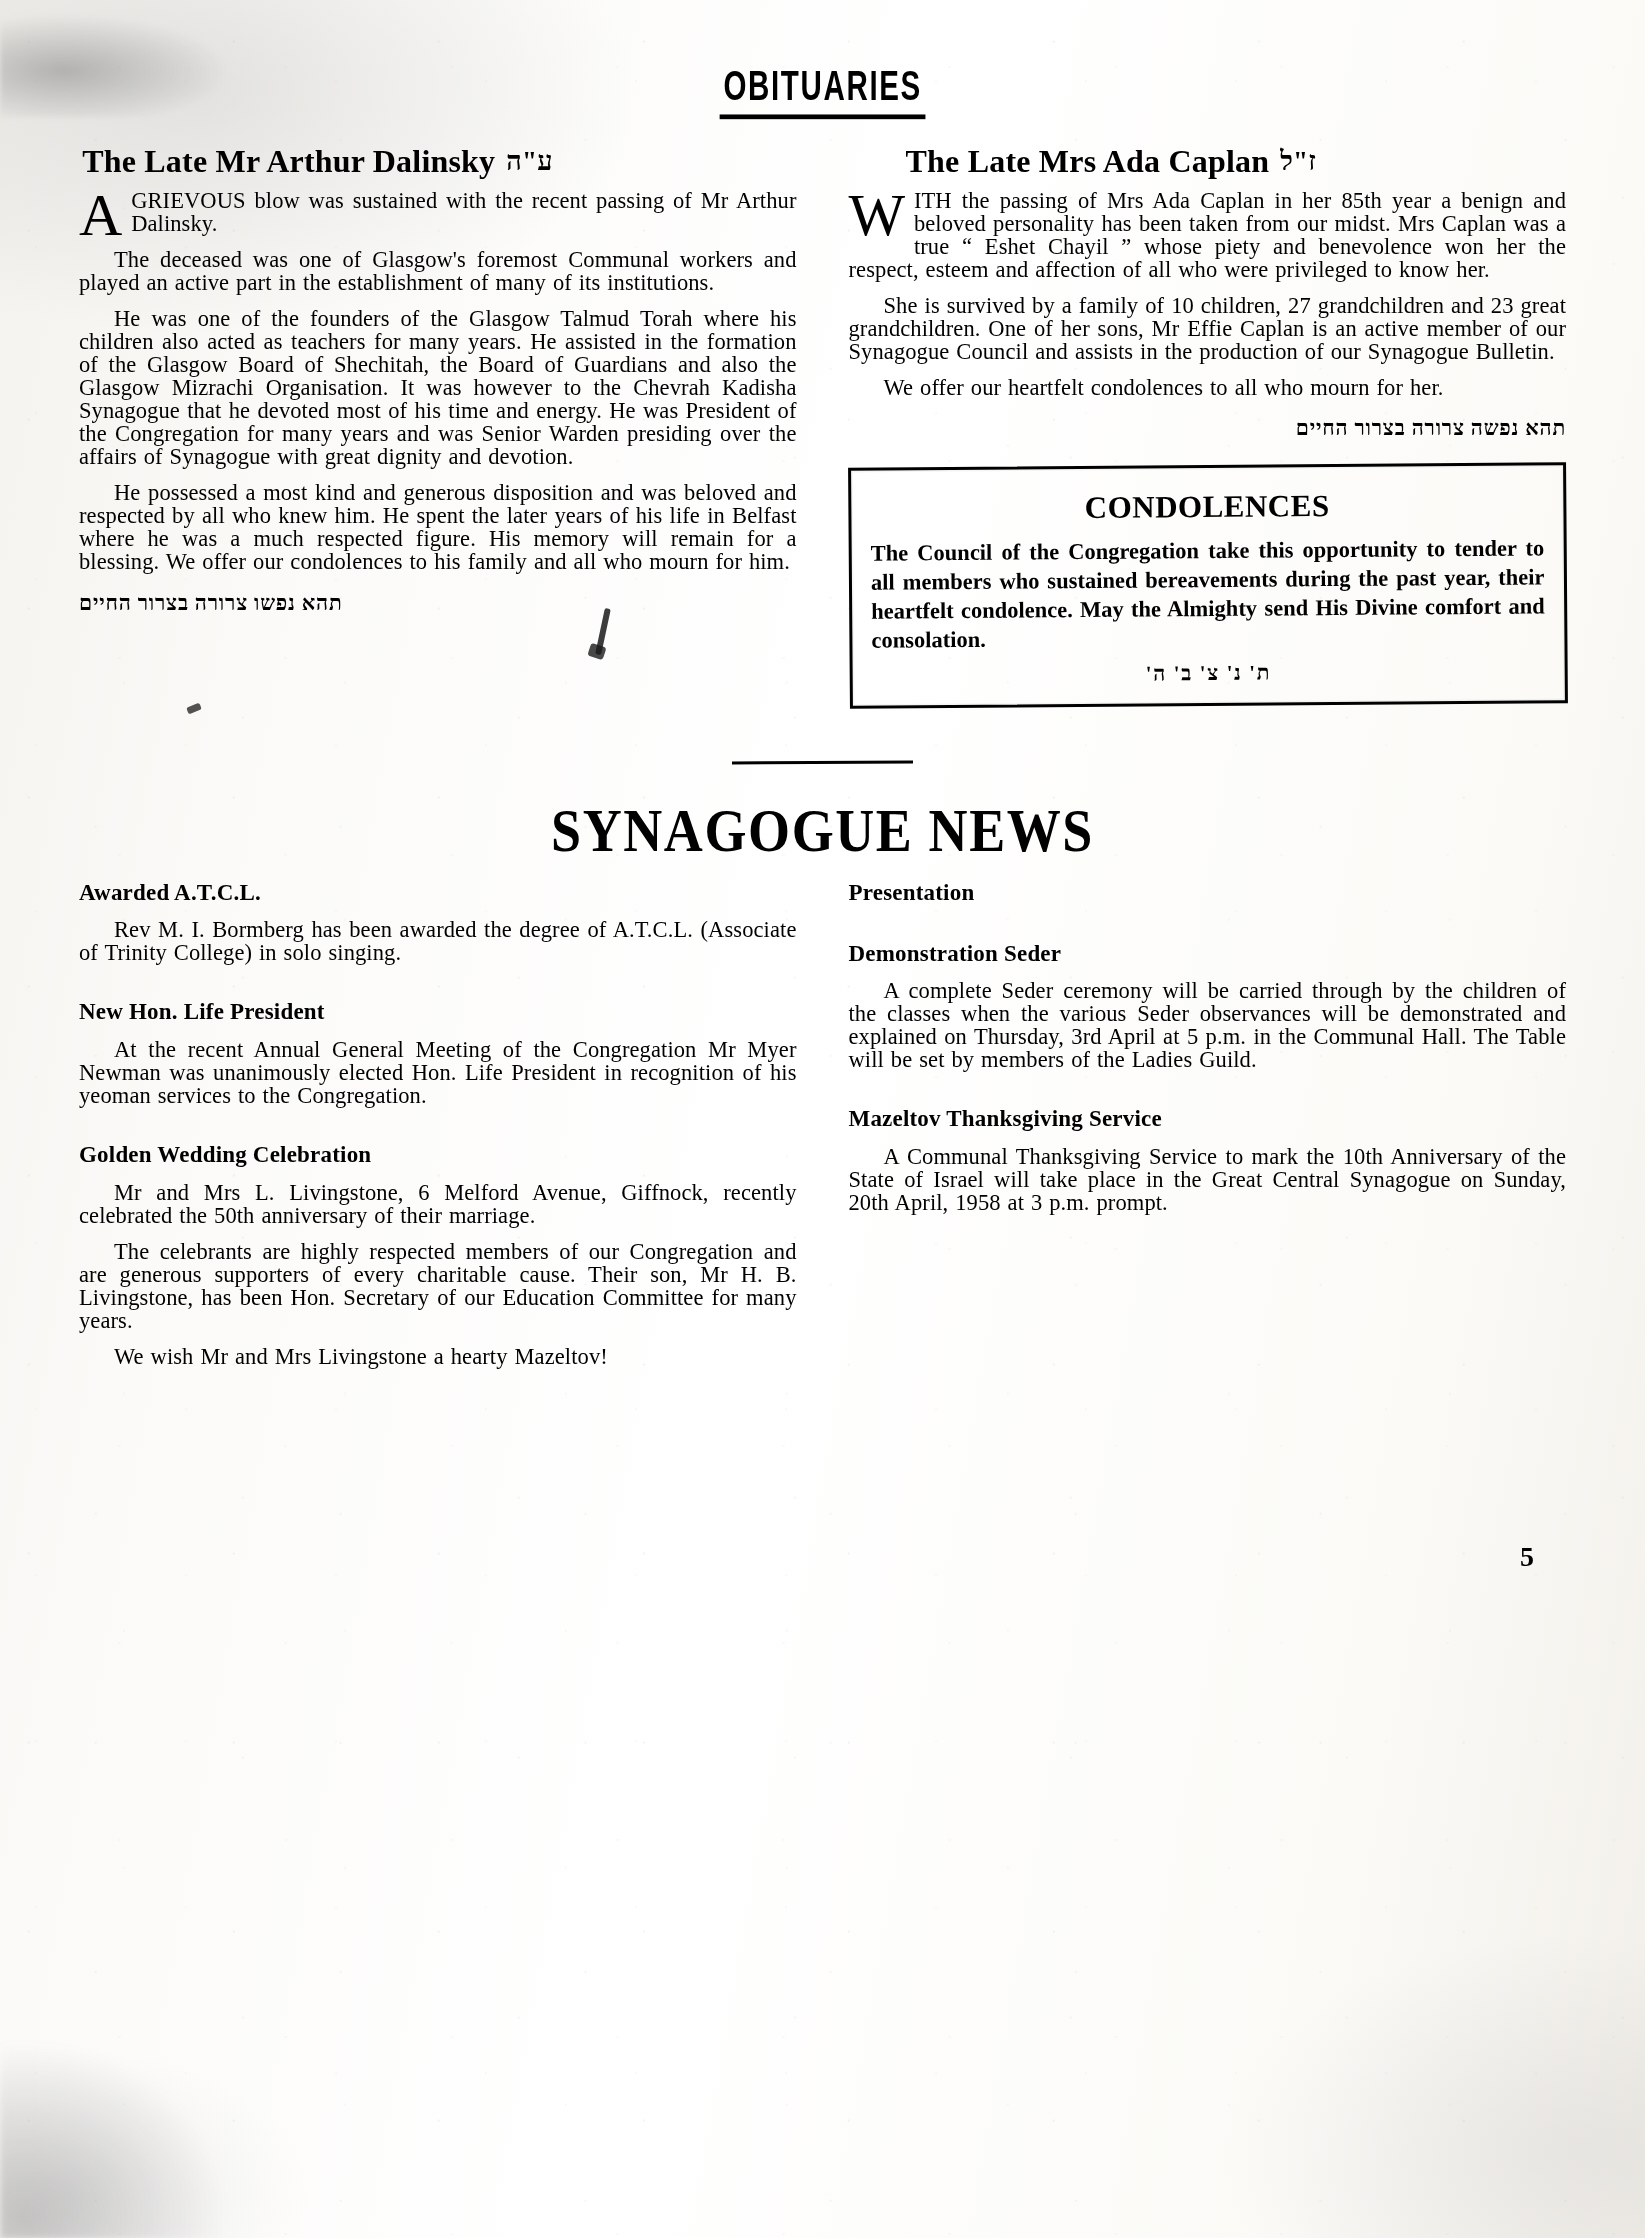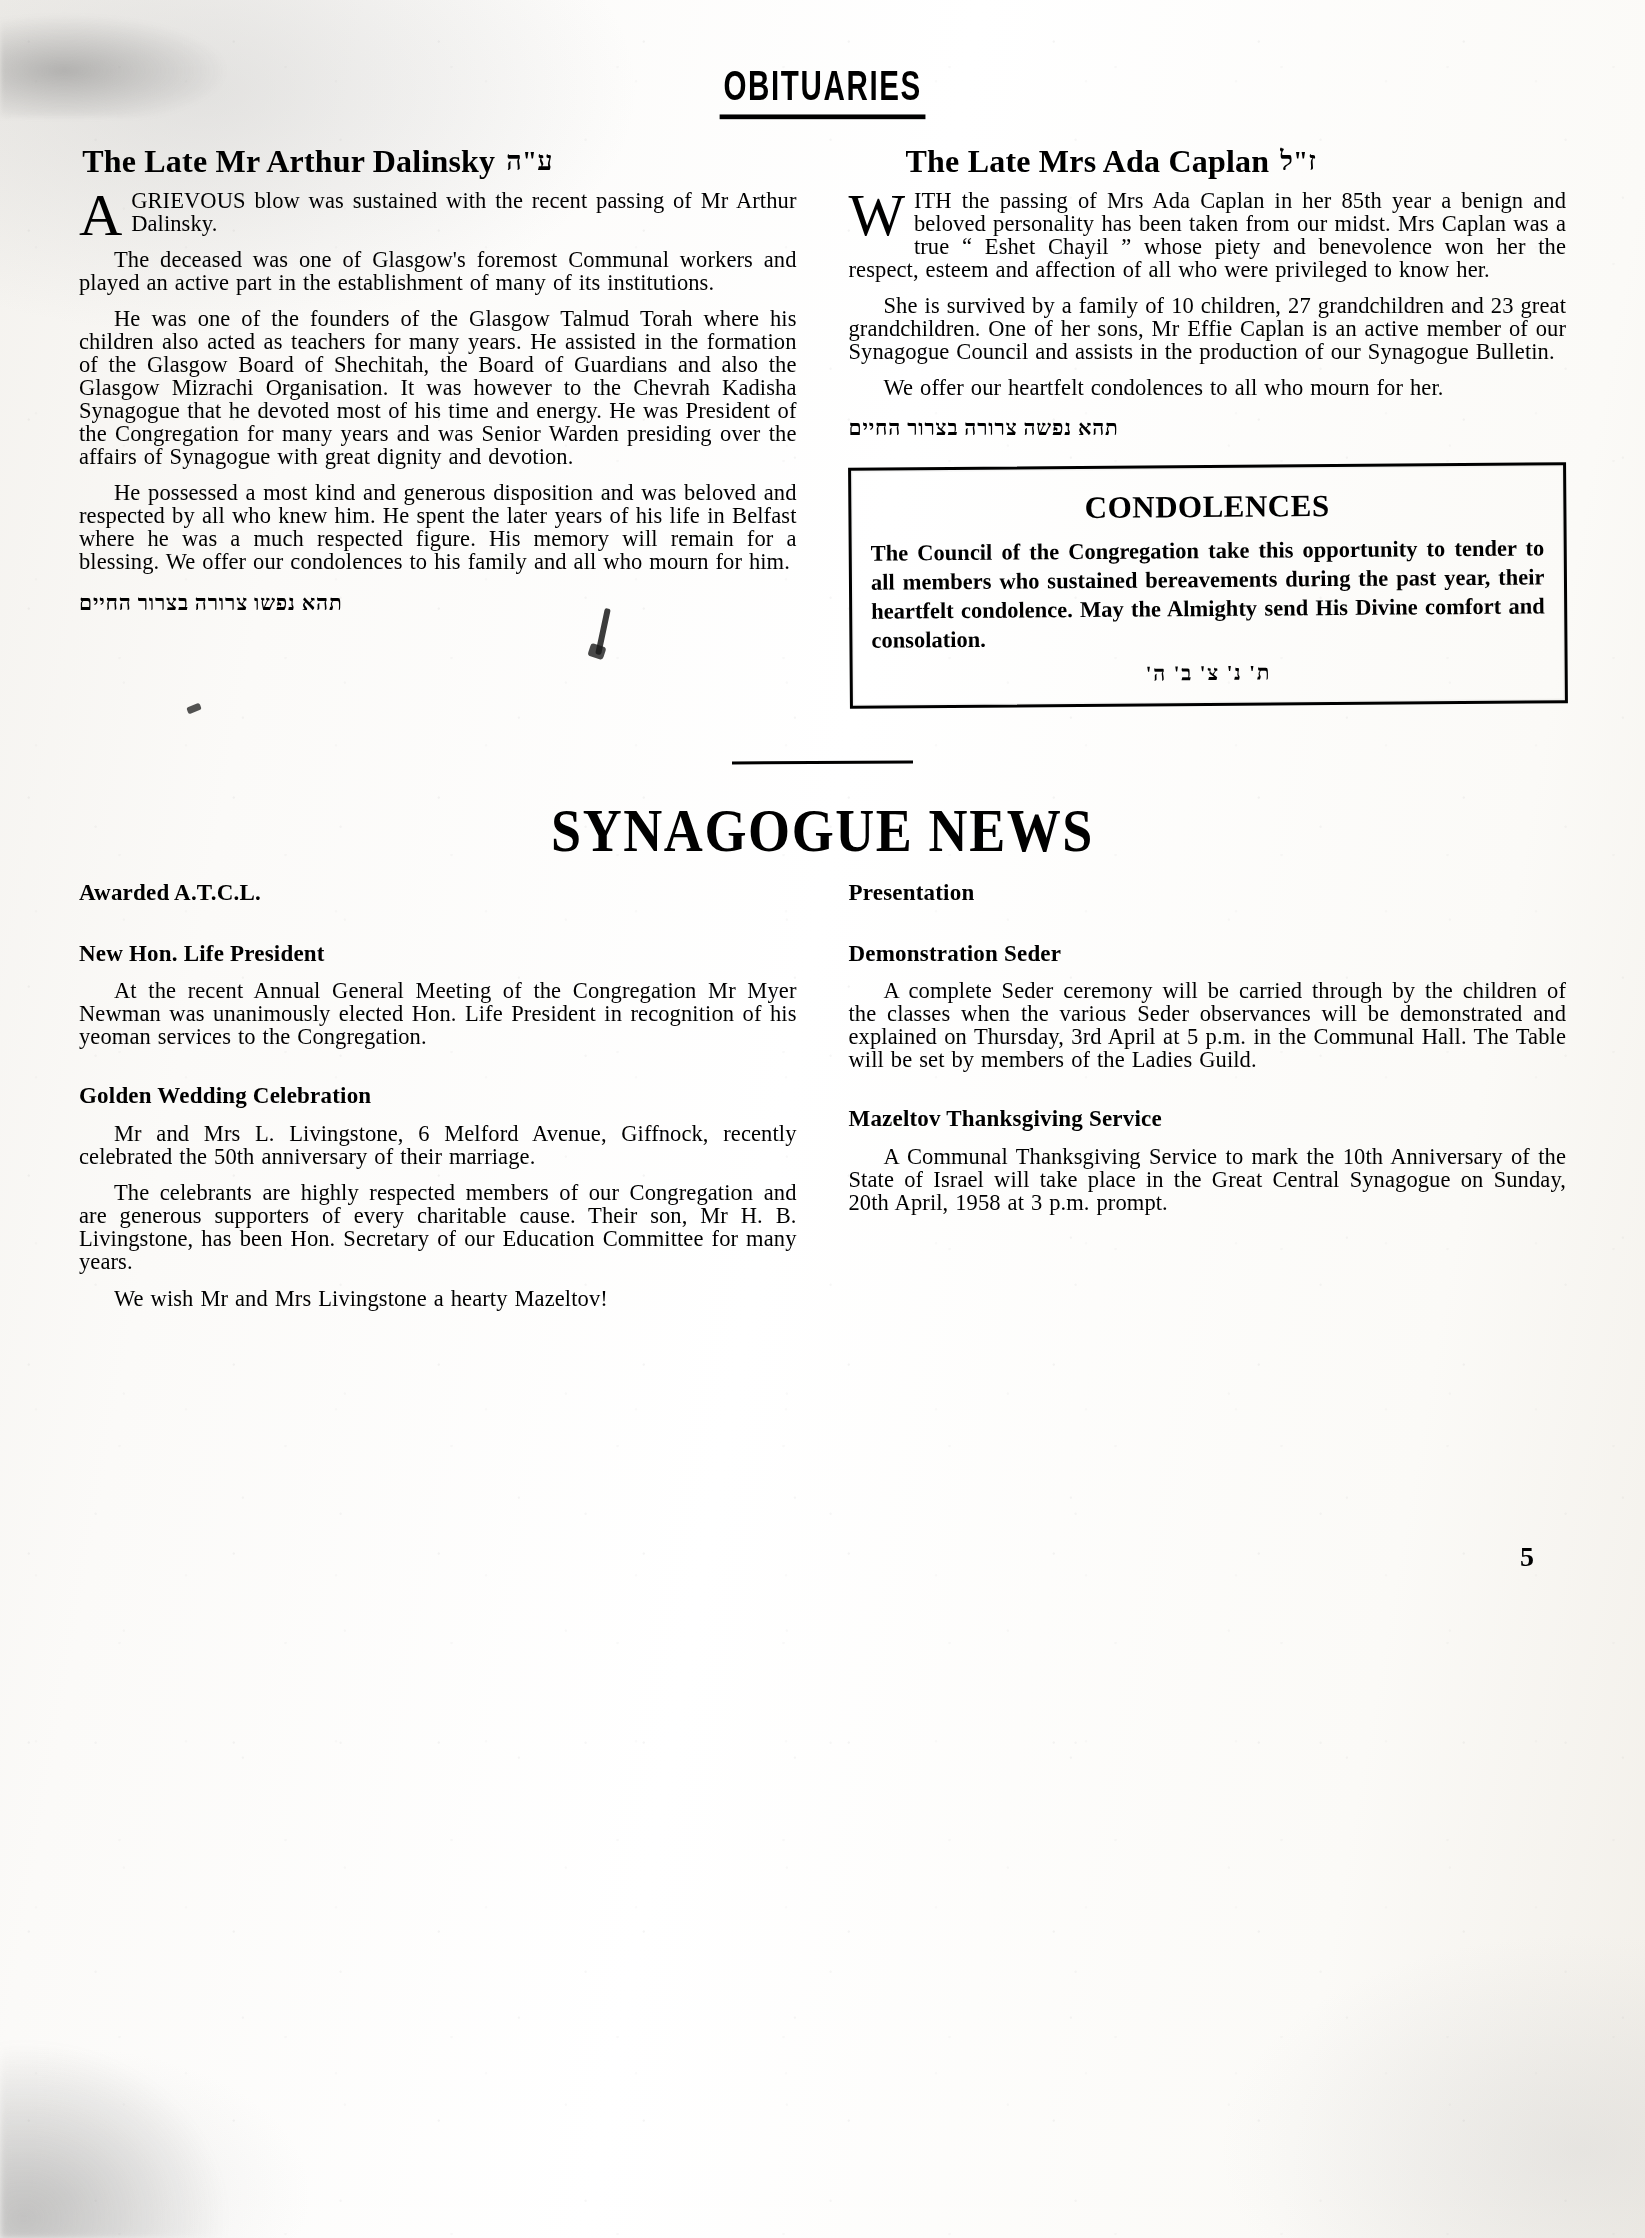--- a/index.html
+++ b/index.html
@@ -140,21 +140,21 @@
     font-size: 21px;
     font-weight: 700;
     margin: 17.4px 0 8px 0;
     letter-spacing: 0.8px;
   }
   .heb-line.right-aligned {
     text-align: left;
     padding-right: 95px;
   }
   .heb-line.left-shift {
-    text-align: left;
+    text-align: right;
     padding-right: 0;
   }
 
   
   .cond-box {
     border: 3.2px solid #000;
     padding: 20.5px 19px 17.4px 19px;
     margin-top: 24px;
     transform: rotate(-0.45deg);
     box-shadow: inset 0 0 0 1.6px rgba(0,0,0,0.04);
@@ -297,20 +297,21 @@
 
   <div class="syn-masthead">
     <span class="word">SYNAGOGUE NEWS</span>
   </div>
 
   <div class="cols" style="margin-top:0">
 
     <div class="col">
 
       <h3 class="sec">Awarded A.T.C.L.</h3>
+      <p class="body">Rev M. I. Bormberg has been awarded the degree of A.T.C.L. (Associate of Trinity College) in solo singing.</p>
 
       <h3 class="sec spaced">New Hon. Life President</h3>
       <p class="body">At the recent Annual General Meeting of the Congregation Mr Myer Newman was unanimously elected Hon. Life President in recognition of his yeoman services to the Congregation.</p>
 
       <h3 class="sec spaced">Golden Wedding Celebration</h3>
       <p class="body">Mr and Mrs L. Livingstone, 6 Melford Avenue, Giffnock, recently celebrated the 50th anniversary of their marriage.</p>
       <p class="body">The celebrants are highly respected members of our Congregation and are generous supporters of every charitable cause. Their son, Mr H. B. Livingstone, has been Hon. Secretary of our Education Committee for many years.</p>
       <p class="body">We wish Mr and Mrs Livingstone a hearty Mazeltov!</p>
     </div>
 

